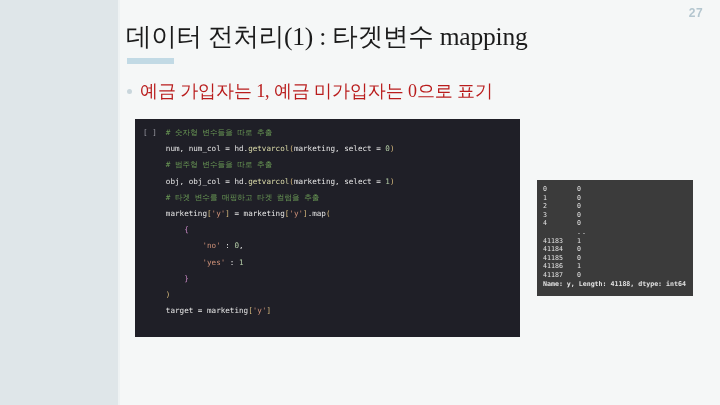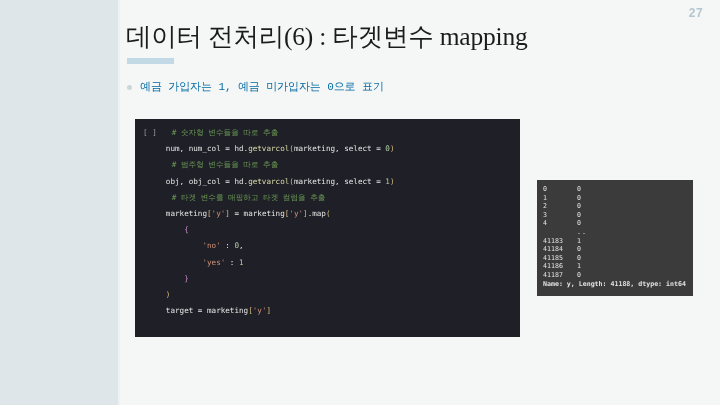--- a/index.html
+++ b/index.html
@@ -79,23 +79,23 @@
   }
   .bullet-marker {
     width: 5px;
     height: 5px;
     border-radius: 50%;
     background: #c9d6dc;
     flex: 0 0 auto;
     margin-top: 1px;
   }
   .bullet-text {
-    font-family: Liberation Mono, monospace;
-    font-size: 11px;
-    color: #0369a1;
+    font-family: Liberation Serif, serif;
+    font-size: 18px;
+    color: #b91c1c;
     white-space: nowrap;
     letter-spacing: -0.1px;
   }
   
   #code-block {
     position: absolute;
     left: 135px;
     top: 119px;
     width: 385px;
     height: 218px;
@@ -109,21 +109,21 @@
     font-size: 7.6px;
     line-height: 16.2px;
     white-space: pre;
   }
   .code-line {
     display: block;
     white-space: pre;
     padding-left: 8px;
   }
   .tok-prompt { color: #9a9aa3; }
-  .tok-comment { color: #6a9955; margin-left: 6px; }
+  .tok-comment { color: #6a9955; }
   .tok-plain { color: #e6e6e6; }
   .tok-func { color: #dcdcaa; }
   .tok-str { color: #ce9178; }
   .tok-num { color: #b5cea8; }
   .tok-brace-y { color: #d7ba7d; }
   .tok-brace-p { color: #c586c0; }
   
   #output-panel {
     position: absolute;
     left: 537px;
@@ -157,21 +157,21 @@
 </head>
 <body>
 
 <div id="slide">
 
   <div id="left-band"></div>
   <div id="left-band-edge"></div>
 
   <div id="page-number">27</div>
 
-  <div id="title">데이터 전처리(6) : 타겟변수 mapping</div>
+  <div id="title">데이터 전처리(1) : 타겟변수 mapping</div>
 
   <div id="title-rule"></div>
 
   <div id="bullet-row">
     <span class="bullet-marker"></span>
     <span class="bullet-text">예금 가입자는 1, 예금 미가입자는 0으로 표기</span>
   </div>
 
   <div id="code-block">
     <div id="code-inner"><span class="code-line"><span class="tok-prompt">[ ]  </span><span class="tok-comment"># 숫자형 변수들을 따로 추출</span></span><span class="code-line"><span class="tok-prompt">     </span><span class="tok-plain">num, num_col = hd.</span><span class="tok-func">getvarcol</span><span class="tok-brace-y">(</span><span class="tok-plain">marketing, select = </span><span class="tok-num">0</span><span class="tok-brace-y">)</span></span><span class="code-line"><span class="tok-prompt">     </span><span class="tok-comment"># 범주형 변수들을 따로 추출</span></span><span class="code-line"><span class="tok-prompt">     </span><span class="tok-plain">obj, obj_col = hd.</span><span class="tok-func">getvarcol</span><span class="tok-brace-y">(</span><span class="tok-plain">marketing, select = </span><span class="tok-num">1</span><span class="tok-brace-y">)</span></span><span class="code-line"><span class="tok-prompt">     </span><span class="tok-comment"># 타겟 변수를 매핑하고 타겟 컬럼을 추출</span></span><span class="code-line"><span class="tok-prompt">     </span><span class="tok-plain">marketing</span><span class="tok-brace-y">[</span><span class="tok-str">'y'</span><span class="tok-brace-y">]</span><span class="tok-plain"> = marketing</span><span class="tok-brace-y">[</span><span class="tok-str">'y'</span><span class="tok-brace-y">]</span><span class="tok-plain">.map</span><span class="tok-brace-y">(</span></span><span class="code-line"><span class="tok-prompt">     </span><span class="tok-plain">    </span><span class="tok-brace-p">{</span></span><span class="code-line"><span class="tok-prompt">     </span><span class="tok-plain">        </span><span class="tok-str">'no'</span><span class="tok-plain"> : </span><span class="tok-num">0</span><span class="tok-plain">,</span></span><span class="code-line"><span class="tok-prompt">     </span><span class="tok-plain">        </span><span class="tok-str">'yes'</span><span class="tok-plain"> : </span><span class="tok-num">1</span></span><span class="code-line"><span class="tok-prompt">     </span><span class="tok-plain">    </span><span class="tok-brace-p">}</span></span><span class="code-line"><span class="tok-prompt">     </span><span class="tok-brace-y">)</span></span><span class="code-line"><span class="tok-prompt">     </span><span class="tok-plain">target = marketing</span><span class="tok-brace-y">[</span><span class="tok-str">'y'</span><span class="tok-brace-y">]</span></span></div>

